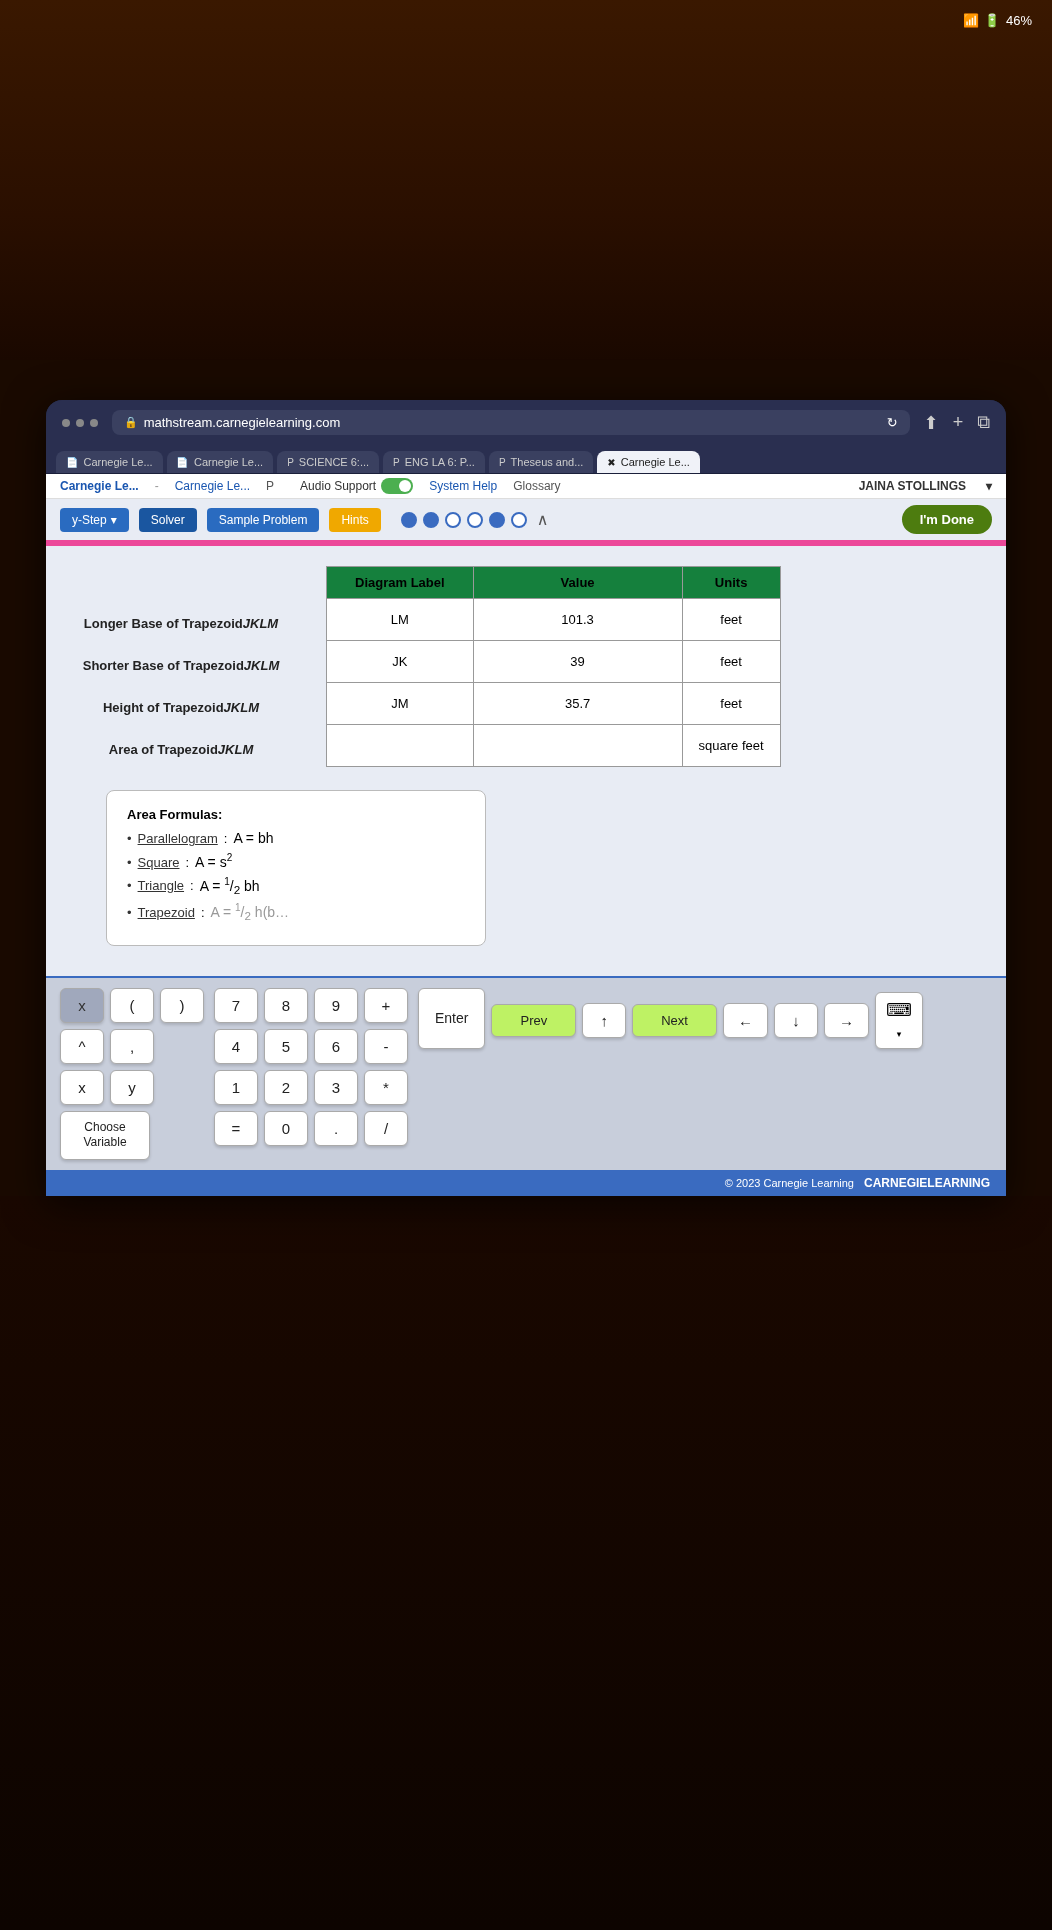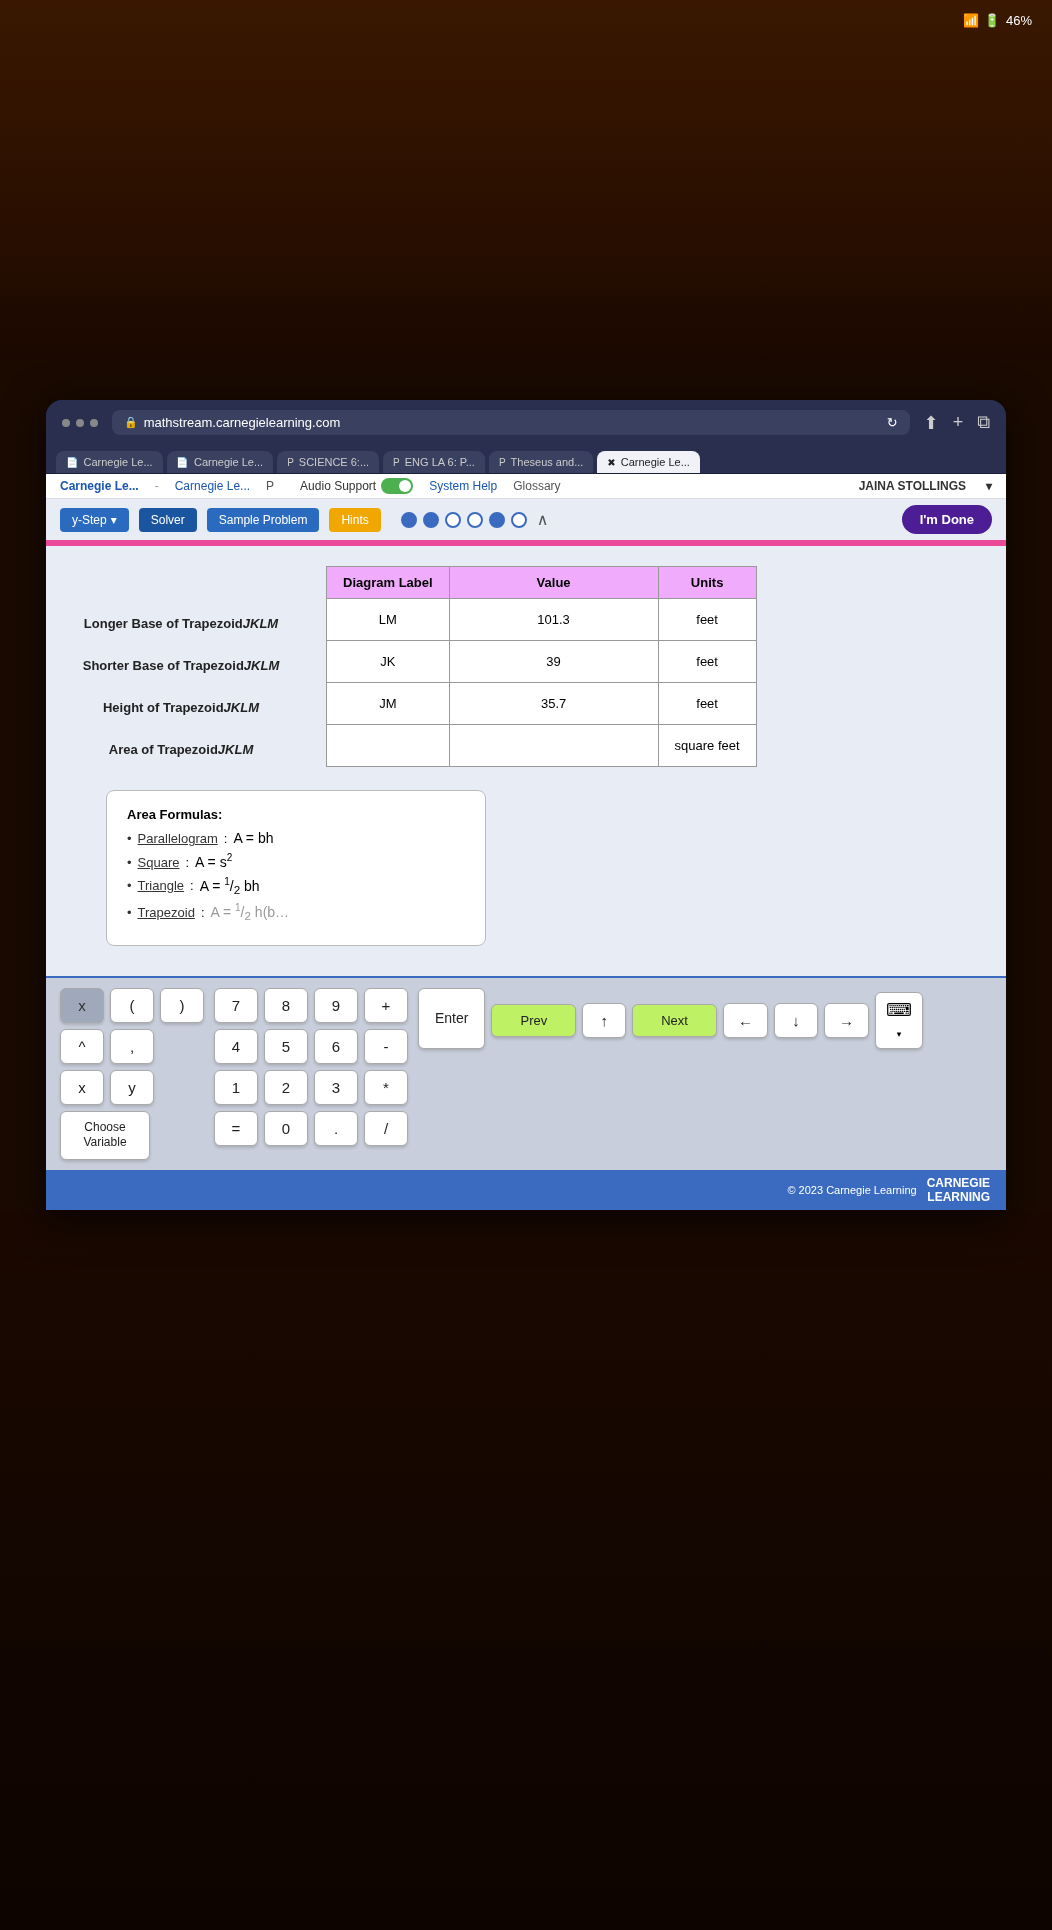--- a/index.html
+++ b/index.html
@@ -201,21 +201,21 @@
     .progress-dots {
       display: flex; gap: 6px; margin-left: 10px;
     }
     .progress-dot {
       width: 16px; height: 16px; border-radius: 50%;
       border: 2px solid #3a6bc0;
       background: #fff;
     }
     .progress-dot.filled { background: #3a6bc0; }
     .btn-done {
-      background: #4c1d95;
+      background: #4d7c0f;
       color: #fff;
       border: none;
       padding: 7px 18px;
       border-radius: 20px;
       font-size: 13px;
       font-weight: bold;
       cursor: pointer;
       margin-left: auto;
     }
 
@@ -254,23 +254,23 @@
     }
     .row-label em { font-style: italic; }
 
     .data-table {
       border-collapse: collapse;
       background: #fff;
       border: 1px solid #999;
       font-size: 13px;
     }
     .data-table th {
-      background: #f0abfc;
+      background: #15803d;
       border: 1px solid #999;
-      padding: 8px 16px;
+      padding: 8px 28px;
       text-align: center;
       font-weight: bold;
     }
     .data-table td {
       border: 1px solid #999;
       padding: 8px 16px;
       text-align: center;
       height: 42px;
     }
     .data-table td.empty-input {
@@ -393,21 +393,21 @@
       color: #fff;
       font-size: 11px;
       padding: 6px 16px;
       display: flex;
       justify-content: flex-end;
       align-items: center;
       gap: 10px;
     }
     .carnegie-logo {
       font-weight: bold; font-size: 12px;
-      display: flex; flex-direction: column; align-items: flex-end;
+      display: flex; flex-direction: row; align-items: flex-end;
     }
 
     
     .ambient-bottom {
       width: 100%;
       flex: 1;
       background: linear-gradient(180deg, #1a0800 0%, #0d0400 100%);
       min-height: 300px;
     }
   </style>

